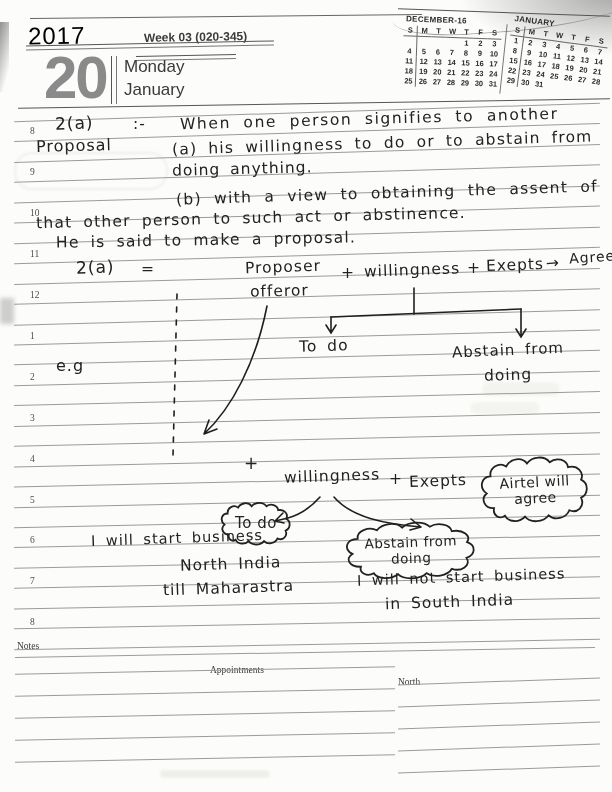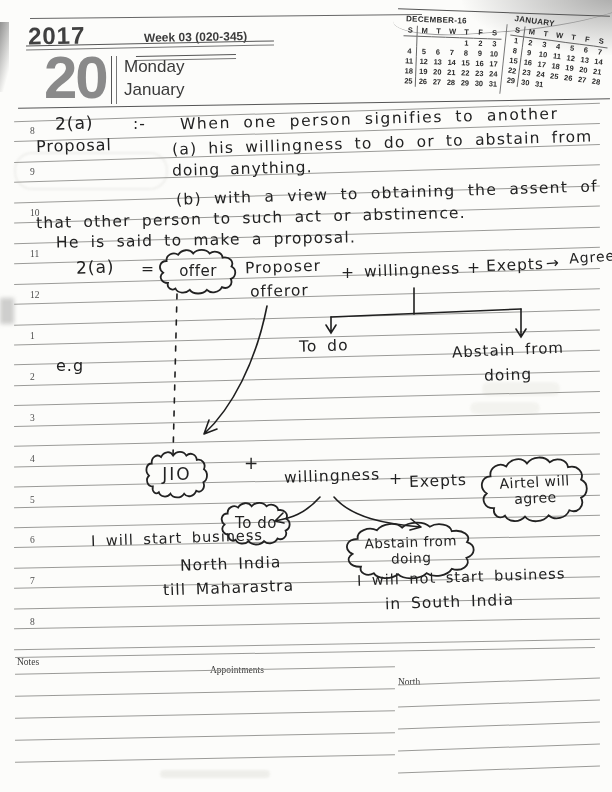--- a/index.html
+++ b/index.html
@@ -12,21 +12,21 @@
         border-radius:0 0 60% 30%;transform:rotate(-4deg);}
   .spine{position:absolute;left:0;top:22px;width:9px;height:70px;
         background:linear-gradient(105deg,rgba(60,60,60,.55),transparent 80%);}
   .edge-mark{position:absolute;left:0;top:298px;width:14px;height:26px;background:rgba(120,120,120,.35);filter:blur(2px);}
   .ghost{position:absolute;opacity:.5;filter:blur(1.2px);pointer-events:none;}
   .ghost-scribble{left:14px;top:152px;width:150px;height:34px;border:2px solid #e3e3df;border-radius:18px;}
   .ghost-bleed1{left:482px;top:382px;width:78px;height:14px;background:#ececе6;background:#ecece6;border-radius:6px;}
   .ghost-bleed2{left:470px;top:402px;width:70px;height:12px;background:#ecece6;border-radius:6px;}
   .ghost-bleed3{left:160px;top:770px;width:110px;height:8px;background:#e2e2dc;border-radius:4px;}
   
-  .year{position:absolute;left:28px;top:22px;font-size:24px;font-weight:700;color:#404040;letter-spacing:1px;transform:rotate(-1deg);}
+  .year{position:absolute;left:28px;top:22px;font-size:24px;font-weight:400;color:#000000;letter-spacing:1px;transform:rotate(-1deg);}
   .week{position:absolute;left:144px;top:30px;font-size:12px;font-weight:600;color:#3c3c3c;transform:rotate(-1deg);}
   .dblline{position:absolute;height:3px;border-top:1.4px solid #555;border-bottom:1px solid #777;}
   .dl-year{left:26px;top:43px;width:248px;transform:rotate(-1.2deg);}
   .dl-week{left:136px;top:55px;width:100px;transform:rotate(-1.2deg);}
   .topline{position:absolute;left:30px;top:16px;width:392px;border-top:1.2px solid #666;transform:rotate(-0.6deg);}
   .day-num{position:absolute;left:44px;top:48px;font-size:60px;font-weight:700;color:#8a8a8a;letter-spacing:-2px;line-height:1;}
   .vsep{position:absolute;left:111px;top:56px;width:4px;height:48px;border-left:1.3px solid #555;border-right:1px solid #777;}
   .weekday{position:absolute;left:124px;top:57px;font-size:17px;color:#3a3a3a;}
   .month{position:absolute;left:124px;top:80px;font-size:17px;color:#3a3a3a;}
   .header-rule{position:absolute;left:18px;top:103px;width:592px;border-top:1.3px solid #555;transform:rotate(-0.9deg);}
@@ -243,45 +243,33 @@
   <span class="hw" style="left:180px;top:110px;letter-spacing:1.6px;word-spacing:6px;transform:rotate(-1.6deg)">When one person signifies to another</span>
   <span class="hw" style="left:36px;top:136px;font-size:16px;transform:rotate(-1.5deg)">Proposal</span>
   <span class="hw" style="left:172px;top:134px;letter-spacing:1.2px;word-spacing:5px;transform:rotate(-1.8deg)">(a) his willingness to do or to abstain from</span>
   <span class="hw" style="left:172px;top:160px;transform:rotate(-1.5deg)">doing anything.</span>
   <span class="hw" style="left:176px;top:184px;letter-spacing:1.3px;word-spacing:6px;transform:rotate(-1.8deg)">(b) with a view to obtaining the assent of</span>
   <span class="hw" style="left:36px;top:209px;letter-spacing:1.2px;word-spacing:5px;transform:rotate(-1.4deg)">that other person to such act or abstinence.</span>
   <span class="hw" style="left:56px;top:231px;letter-spacing:1.2px;word-spacing:5px;transform:rotate(-1deg)">He is said to make a proposal.</span>
 
   <span class="hw" style="left:76px;top:257px;font-size:17px;transform:rotate(-2deg)">2(a)</span>
   <span class="hw" style="left:141px;top:260px">=</span>
-  <div class="cloud" style="left:157px;top:250px;width:82px;height:44px">
-    <svg viewBox="0 0 120 64" preserveAspectRatio="none">
-        <use href="#cloudpath"></use>
-      </svg>
-    <span class="hwc" style="font-size:15px">offer</span>
-  </div>
   <span class="hw" style="left:245px;top:258px;transform:rotate(-2deg)">Proposer</span>
   <span class="hw" style="left:250px;top:282px;transform:rotate(-1.5deg)">offeror</span>
   <span class="hw" style="left:341px;top:264px">+</span>
   <span class="hw" style="left:364px;top:261px;transform:rotate(-2deg)">willingness</span>
   <span class="hw" style="left:467px;top:259px">+</span>
   <span class="hw" style="left:486px;top:256px;transform:rotate(-2deg)">Exepts</span>
   <span class="hw" style="left:546px;top:254px;transform:rotate(-4deg)">→</span>
   <span class="hw" style="left:569px;top:249px;font-size:14px;transform:rotate(-4deg)">Agree</span>
   <span class="hw" style="left:299px;top:337px;transform:rotate(-1.5deg)">To do</span>
   <span class="hw" style="left:452px;top:341px;font-size:15px;transform:rotate(-2.5deg)">Abstain from</span>
   <span class="hw" style="left:484px;top:366px;transform:rotate(-2deg)">doing</span>
   <span class="hw" style="left:56px;top:356px;font-size:16px">e.g</span>
 
-  <div class="cloud" style="left:144px;top:452px;width:66px;height:46px">
-    <svg viewBox="0 0 120 64" preserveAspectRatio="none">
-        <use href="#cloudpath"></use>
-      </svg>
-    <span class="hwc" style="font-size:17px;letter-spacing:2px">JIO</span>
-  </div>
   <span class="hw" style="left:244px;top:453px;font-size:17px">+</span>
   <span class="hw" style="left:284px;top:467px;transform:rotate(-2deg)">willingness</span>
   <span class="hw" style="left:389px;top:470px">+</span>
   <span class="hw" style="left:409px;top:472px;transform:rotate(-2deg)">Exepts</span>
   <div class="cloud" style="left:478px;top:458px;width:114px;height:64px;transform:rotate(-3deg)">
     <svg viewBox="0 0 120 64" preserveAspectRatio="none">
         <use href="#cloudpath"></use>
       </svg>
     <span class="hwc" style="font-size:14px">
       <span style="display:block">Airtel will</span>
@@ -303,21 +291,21 @@
       <span style="display:block">doing</span>
     </span>
   </div>
   <span class="hw" style="left:91px;top:530px;font-size:14.5px;transform:rotate(-2deg)">I will start business</span>
   <span class="hw" style="left:180px;top:555px;transform:rotate(-2deg)">North India</span>
   <span class="hw" style="left:163px;top:579px;transform:rotate(-2deg)">till Maharastra</span>
   <span class="hw" style="left:357px;top:569px;font-size:14.5px;transform:rotate(-2deg)">I will not start business</span>
   <span class="hw" style="left:385px;top:593px;transform:rotate(-2deg)">in South India</span>
 
   <div class="foot-line" style="left:15px;top:652px;width:580px;transform:rotate(-1deg)"></div>
-  <span class="foot-label" style="left:17px;top:657px">Notes</span>
+  <span class="foot-label" style="left:17px;top:641px">Notes</span>
   <span class="foot-label" style="left:210px;top:665px">Appointments</span>
   <span class="foot-label" style="left:398px;top:677px">North</span>
   <div id="footlines">
       <div class="foot-line" style="left: 15px; top: 670px; width: 380px; transform: rotate(-1.1deg);"></div>
       <div class="foot-line" style="left: 398px; top: 681px; width: 202px; transform: rotate(-2deg);"></div>
       <div class="foot-line" style="left: 15px; top: 692px; width: 380px; transform: rotate(-1.1deg);"></div>
       <div class="foot-line" style="left: 398px; top: 703px; width: 202px; transform: rotate(-2deg);"></div>
       <div class="foot-line" style="left: 15px; top: 714px; width: 380px; transform: rotate(-1.1deg);"></div>
       <div class="foot-line" style="left: 398px; top: 725px; width: 202px; transform: rotate(-2deg);"></div>
       <div class="foot-line" style="left: 15px; top: 736px; width: 380px; transform: rotate(-1.1deg);"></div>

